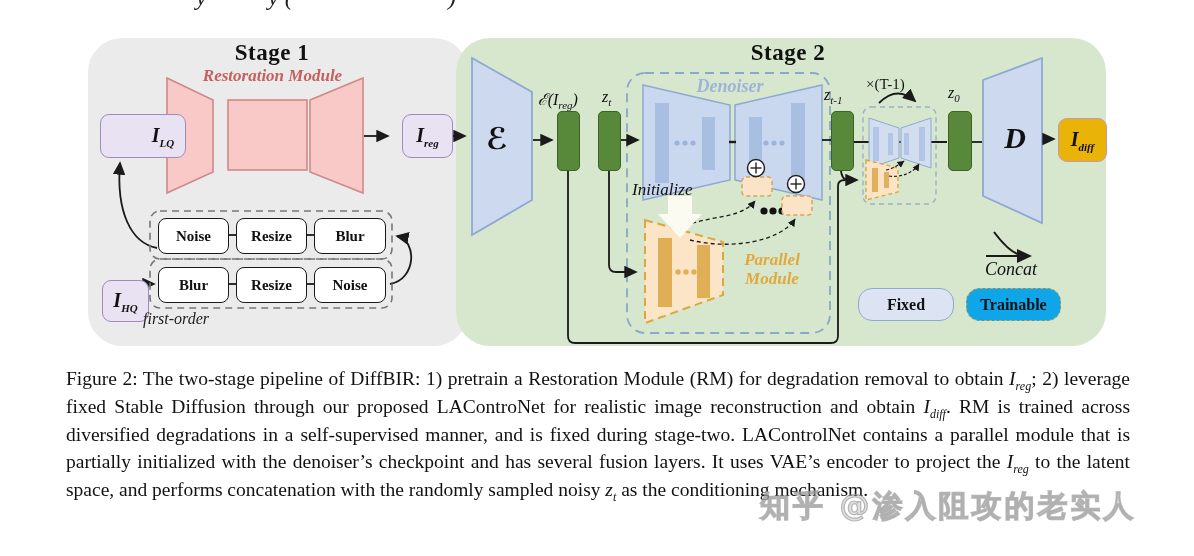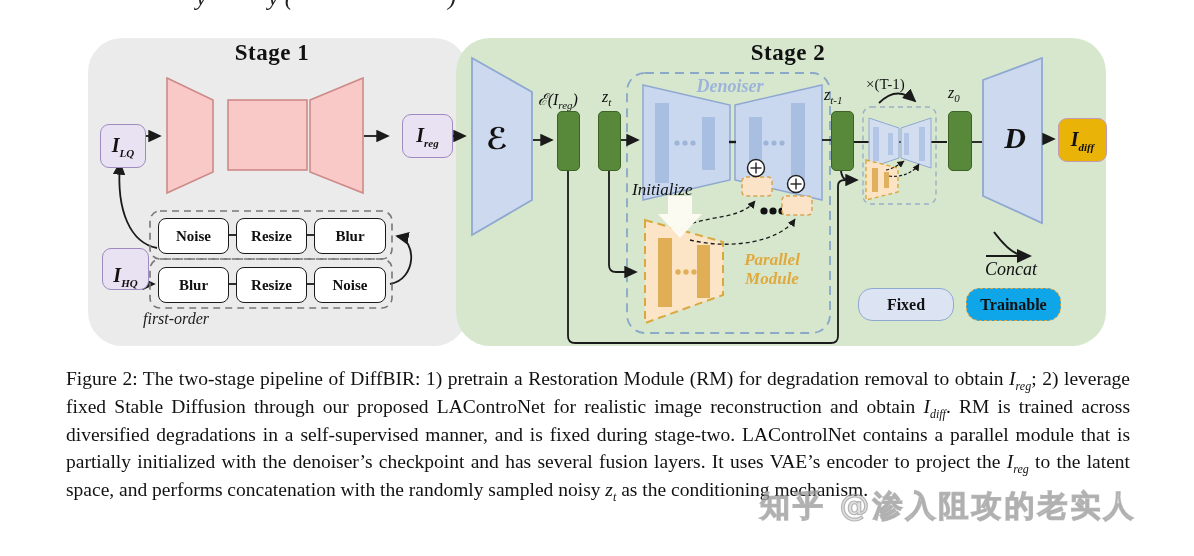--- a/index.html
+++ b/index.html
@@ -177,28 +177,29 @@
 
     <polygon points="668,196 692,196 692,214 702,214 680,238 658,214 668,214" fill="#fcfcf4" opacity="0.96"></polygon>
 
     <g stroke="#1a1a1a" fill="none">
       <path d="M986,256 L1030,256" stroke-width="2" marker-end="url(#ah)"></path>
       <path d="M994,232 Q1009,252 1020,255" stroke-width="2"></path>
     </g>
   </svg>
 
   <div class="abs ctr st-title" style="left:187px;top:40px;width:170px;height:26px;">Stage 1</div>
-
-  <div class="abs ctr pbox" style="left:100px;top:124px;width:44px;height:42px;">
+  <div class="abs ctr mod-label" style="left:180px;top:66px;width:185px;height:20px;">Restoration Module</div>
+
+  <div class="abs ctr pbox" style="left:100px;top:114px;width:44px;height:42px;padding-left:40px;">
     <span><span>I</span><sub>LQ</sub></span>
   </div>
   <div class="abs ctr pbox" style="left:402px;top:114px;width:49px;height:42px;">
     <span><span>I</span><sub>reg</sub></span>
   </div>
-  <div class="abs ctr pbox" style="left:102px;top:248px;width:45px;height:40px;align-items:flex-end;">
+  <div class="abs ctr pbox" style="left:102px;top:280px;width:45px;height:40px;">
     <span><span>I</span><sub>HQ</sub></span>
   </div>
 
   <div class="abs ord-label" style="left:143px;top:310px;width:130px;">first-order</div>
 
   <div class="abs ctr dbox" style="left:158px;top:218px;width:69px;height:34px;">Noise</div>
   <div class="abs ctr dbox" style="left:236px;top:218px;width:69px;height:34px;">Resize</div>
   <div class="abs ctr dbox" style="left:314px;top:218px;width:70px;height:34px;">Blur</div>
   <div class="abs ctr dbox" style="left:158px;top:267px;width:69px;height:34px;">Blur</div>
   <div class="abs ctr dbox" style="left:236px;top:267px;width:69px;height:34px;">Resize</div>

